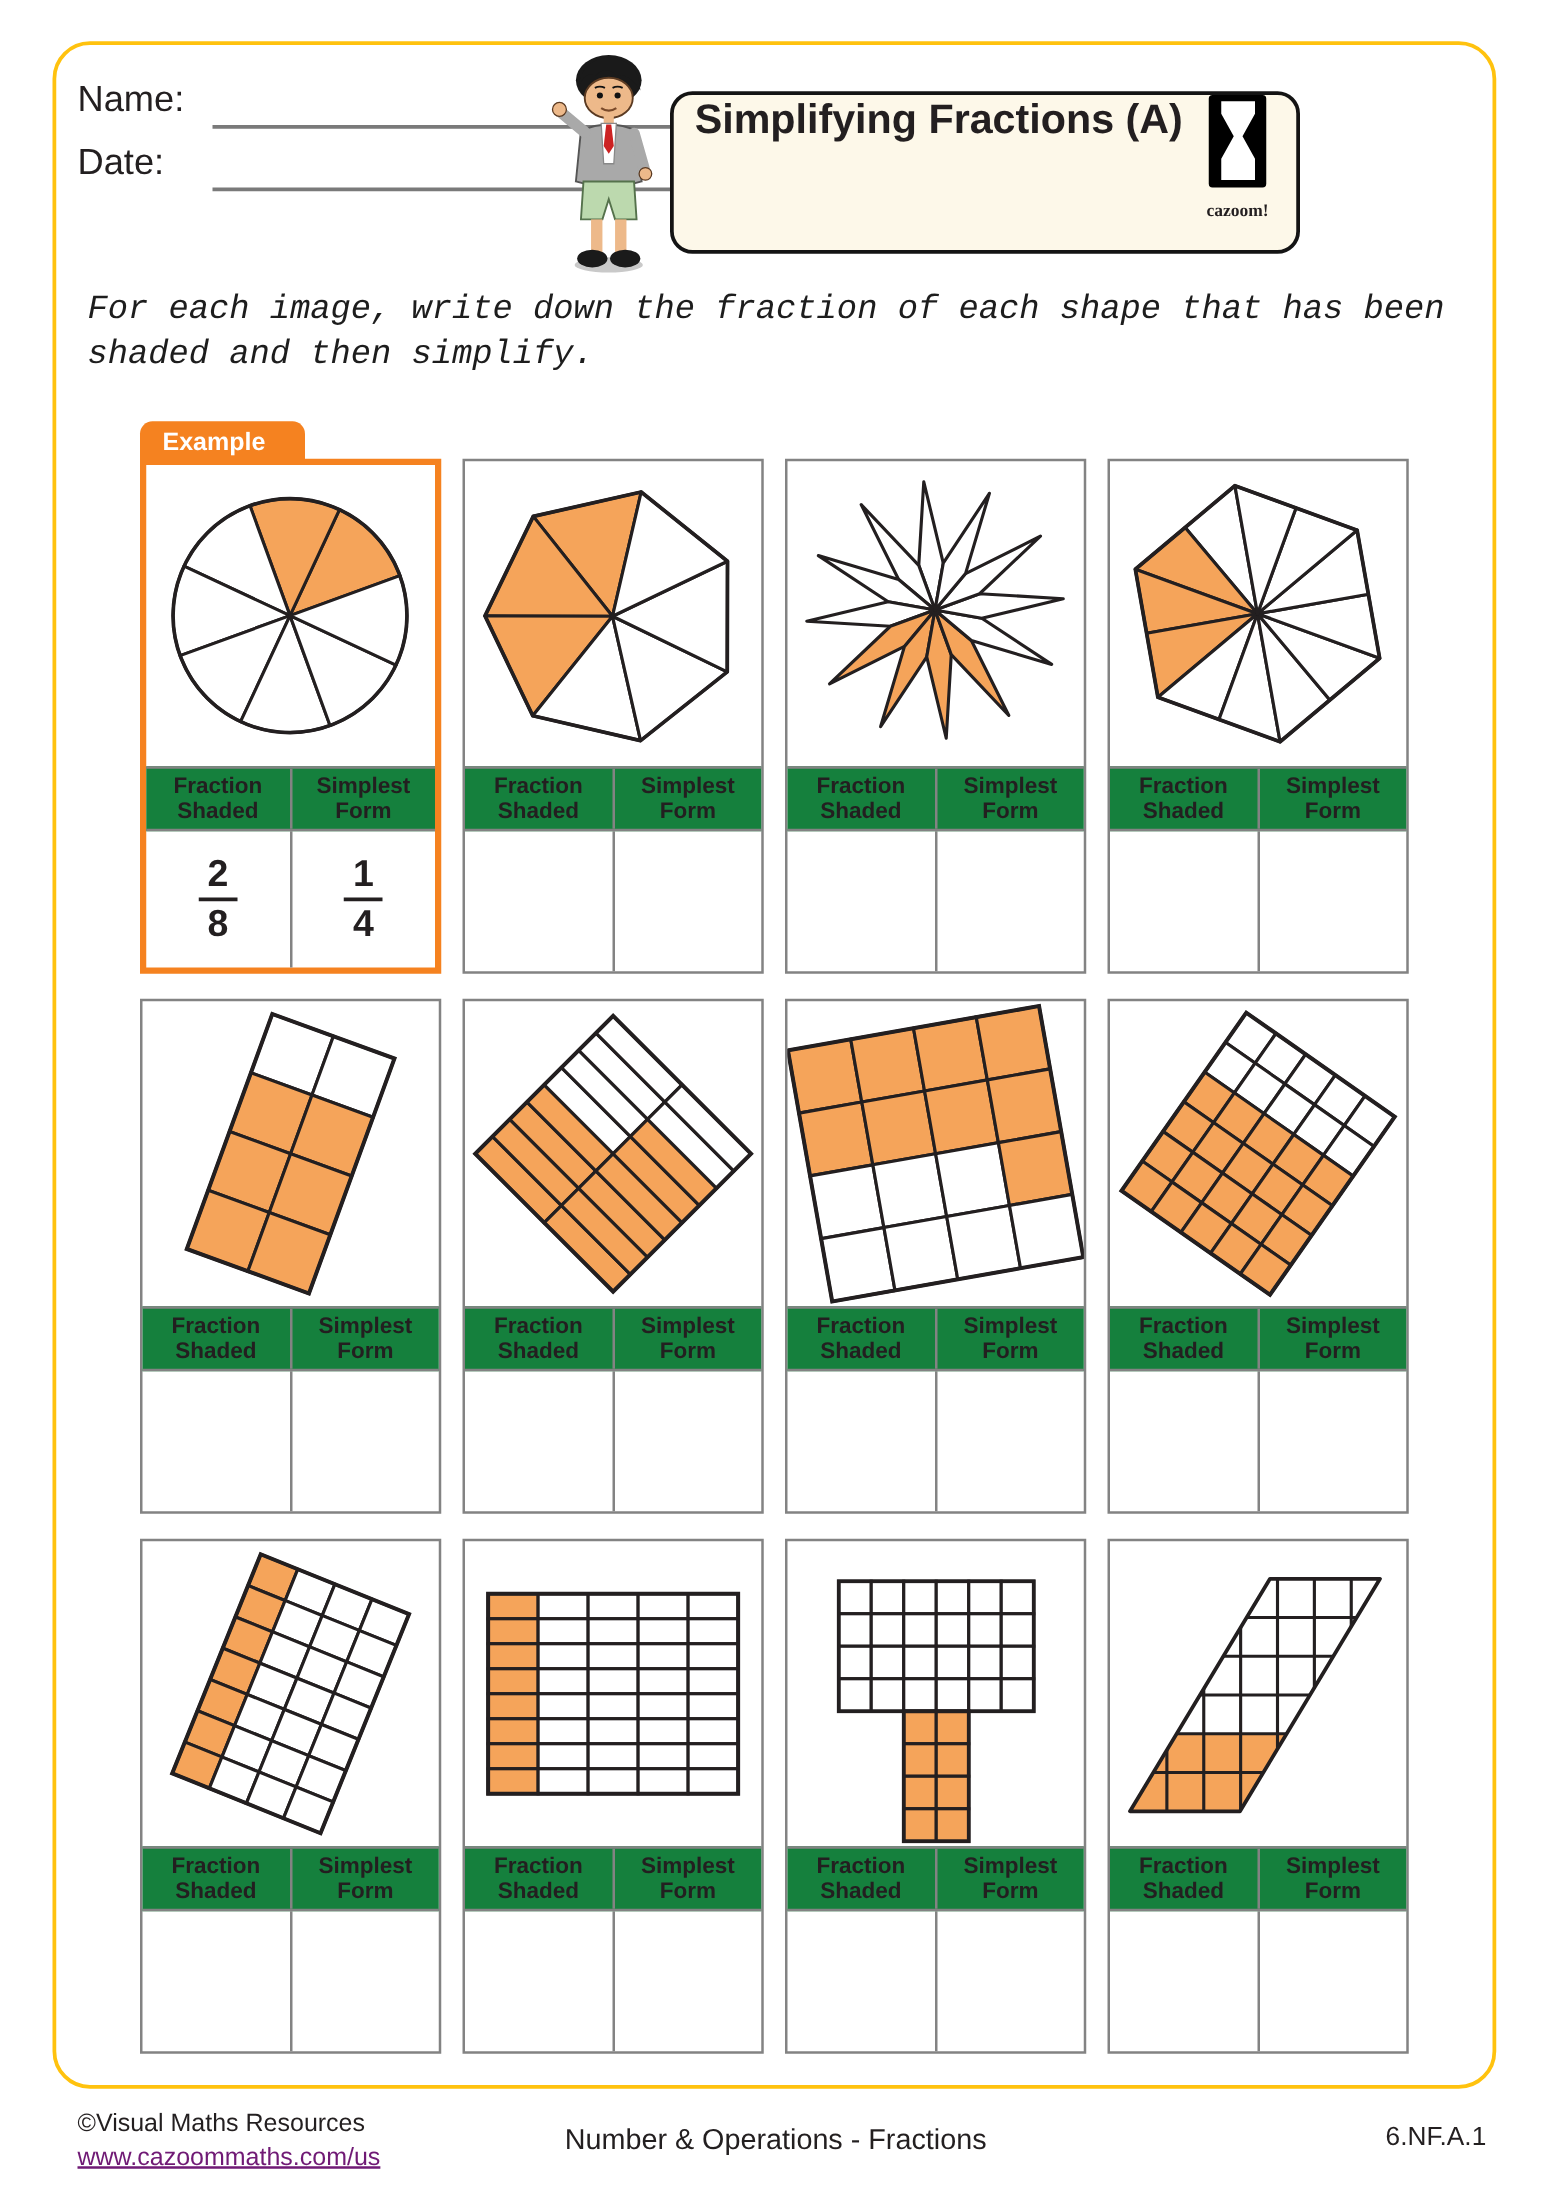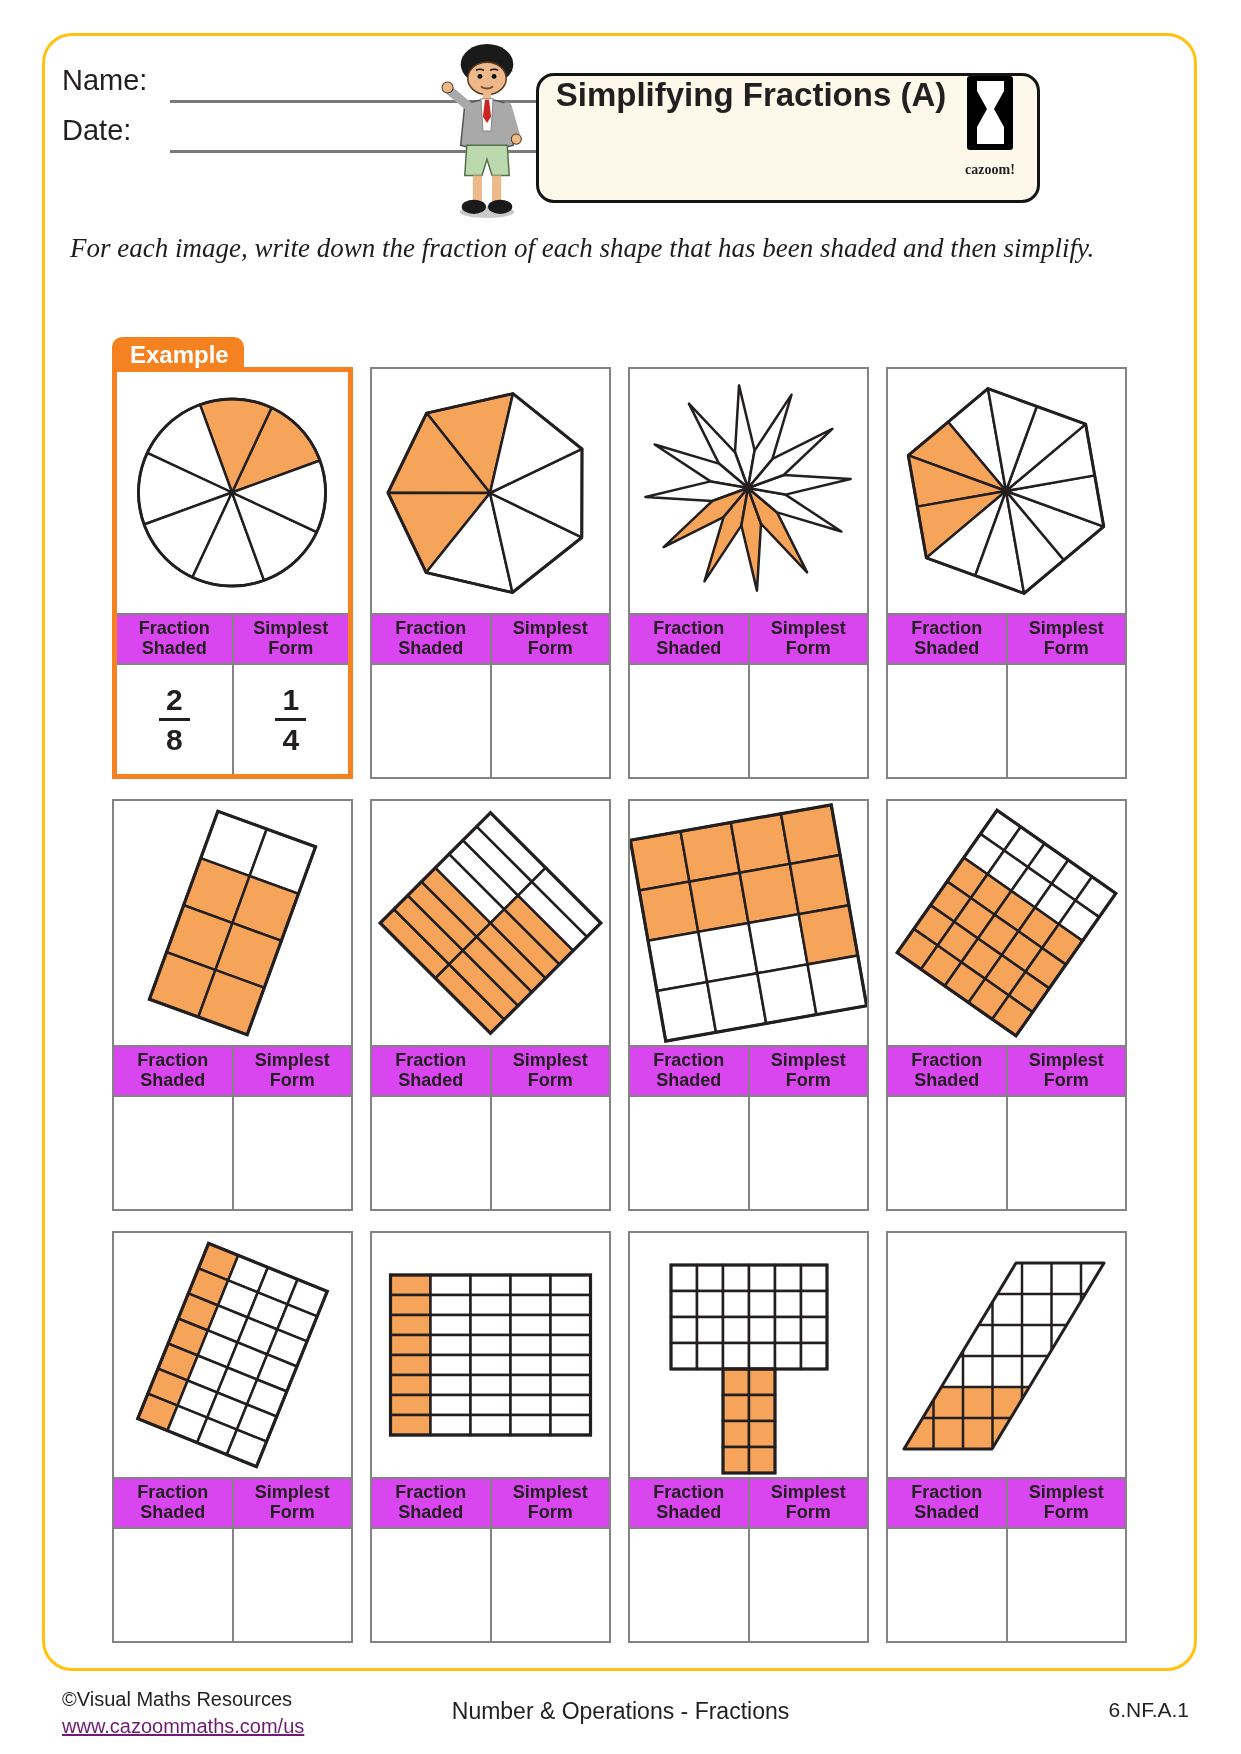--- a/index.html
+++ b/index.html
@@ -13,38 +13,38 @@
   .write-line{position:absolute;height:0;border-bottom:3px solid #7A7A7A;width:398px;left:170px}
   .name-line{top:100px}
   .date-line{top:150px}
   .boy{position:absolute;left:434px;top:42px;width:106px;height:178px}
   .title-box{position:absolute;left:536px;top:73px;width:504px;height:130px;background:#FDF8E9;
     border:3px solid #141414;border-radius:18px;display:flex;align-items:flex-start}
   .title-text{flex:1;text-align:center;font-size:33px;font-weight:bold;padding-left:10px}
   .logo{width:84px;text-align:center;padding-right:10px}
   .logo-box{width:46px;height:74px;background:#000;border-radius:3px;margin:0 auto}
   .logo-text{font-family:"Liberation Serif",serif;font-weight:bold;font-size:14px;margin-top:12px}
-  .instructions{position:absolute;left:70px;top:230px;font-family:Liberation Serif, serif;
+  .instructions{position:absolute;left:70px;top:230px;font-family:Liberation Mono, monospace;
     font-style:italic;font-size:27px;line-height:36px;color:#1d1d1d}
   .grid{position:absolute;left:112px;top:367px;display:grid;
     grid-template-columns:repeat(4,241px);column-gap:17px;row-gap:20px}
   .cell{position:relative;width:241px;height:412px;border:2px solid #838383;
     background:#fff;display:flex;flex-direction:column}
   .cell.example{border:5px solid #F58220}
   .img-area{flex:0 0 244px;position:relative}
   .cell.example .img-area{flex:0 0 241px}
-  .hdr{flex:0 0 52px;display:flex;background:#d946ef;border-top:2px solid #838383;border-bottom:2px solid #838383}
+  .hdr{flex:0 0 52px;display:flex;background:#15803d;border-top:2px solid #838383;border-bottom:2px solid #838383}
   .hdr>div{flex:1;display:flex;align-items:center;justify-content:center;text-align:center;
     font-weight:bold;font-size:18px;line-height:1.1}
   .hdr>div:first-child{border-right:2px solid #838383}
   .ans{flex:1;display:flex}
   .ans>div{flex:1;display:flex;align-items:center;justify-content:center}
   .ans>div:first-child{border-right:2px solid #838383}
   .tab{position:absolute;left:-5px;top:-35px;width:132px;height:35px;background:#F58220;
-    border-radius:10px 10px 0 0;color:#fff;font-weight:bold;font-size:24px;
+    border-radius:10px 10px 0 0;color:#fff;font-weight:bold;font-size:20px;
     line-height:35px;padding-left:18px}
   .frac{display:flex;flex-direction:column;align-items:center;font-weight:bold;font-size:30px;line-height:1.05}
   .frac .num{padding:0 7px 3px;border-bottom:3.5px solid #231F20}
   .frac .den{padding-top:3px}
   .footer-left{position:absolute;left:62px;top:1686px;font-size:20px;line-height:27px}
   .footer-url{color:#701a75;text-decoration:underline;cursor:pointer}
   .footer-center{position:absolute;left:0;right:0;top:1698px;text-align:center;font-size:23px}
   .footer-right{position:absolute;right:52px;top:1698px;font-size:21px}
   svg{display:block}
 </style>

